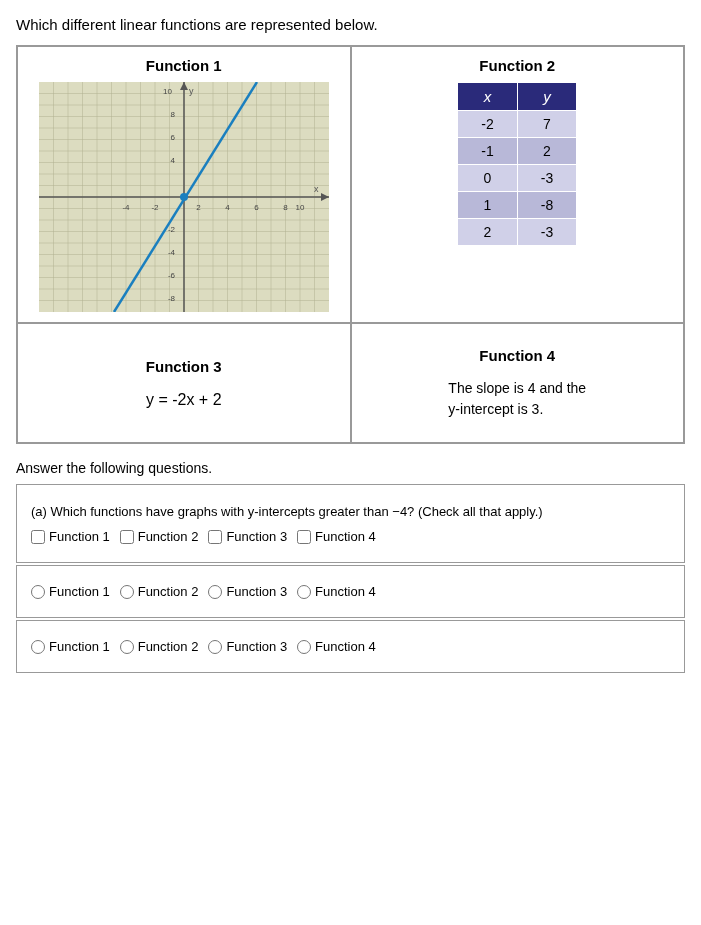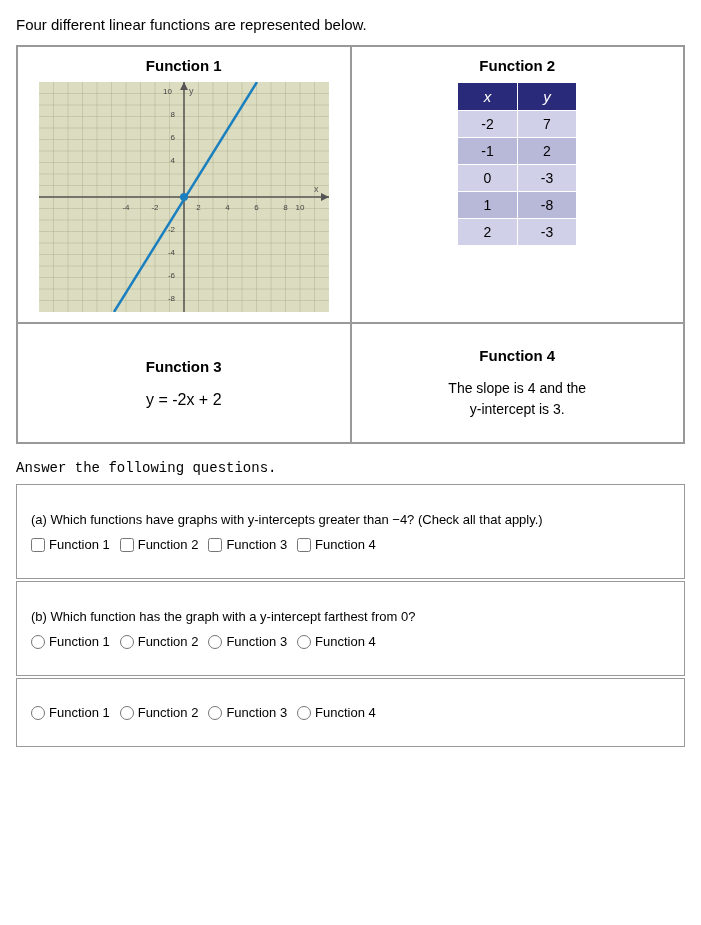--- a/index.html
+++ b/index.html
@@ -83,32 +83,31 @@
     }
     
     .func4-cell {
       justify-content: center;
       min-height: 120px;
       text-align: center;
     }
     .func4-desc {
       font-size: 14px;
       margin-top: 6px;
-      text-align: center;
+      text-align: left;
       line-height: 1.5;
     }
     
     .questions-title {
       font-size: 14px;
       margin: 16px 0 8px 0;
-      font-family: Liberation Mono, monospace;
     }
     .question-box {
       border: 1px solid #999;
-      padding: 26px 14px;
+      padding: 18px 14px;
       margin-bottom: 2px;
       width: 100%;
     }
     .question-text {
       font-size: 13px;
       margin-bottom: 8px;
       line-height: 1.4;
     }
     .options-row {
       display: flex;
@@ -134,21 +133,21 @@
       height: 14px;
       cursor: pointer;
     }
     .option-label {
       font-size: 13px;
     }
   </style>
 </head>
 <body>
 
-<p class="intro-text">Four different linear functions are represented below.</p>
+<p class="intro-text">Which different linear functions are represented below.</p>
 
 <div class="functions-grid">
 
   <div class="grid-cell">
     <div class="cell-title">Function 1</div>
     <div class="graph-container">
       <svg class="graph-canvas" viewBox="0 0 290 230" xmlns="http://www.w3.org/2000/svg">
 
         <rect width="290" height="230" fill="#dcdcc0"></rect>
 
@@ -294,21 +293,20 @@
         <label class="option-label">Function 3</label>
       </div>
       <div class="option-item">
         <input type="checkbox" class="checkbox-input" name="qa-opt-3" style="">
         <label class="option-label">Function 4</label>
       </div>
     </div>
 </div>
 
 <div class="question-box">
-  <div class="question-text">(b) Which function has the graph with a y-intercept farthest from 0?</div>
   <div class="options-row" id="qb-options">
   <div class="option-item">
         <input type="radio" class="radio-input" name="qb" style="">
         <label class="option-label">Function 1</label>
       </div>
       <div class="option-item">
         <input type="radio" class="radio-input" name="qb" style="">
         <label class="option-label">Function 2</label>
       </div>
       <div class="option-item">

